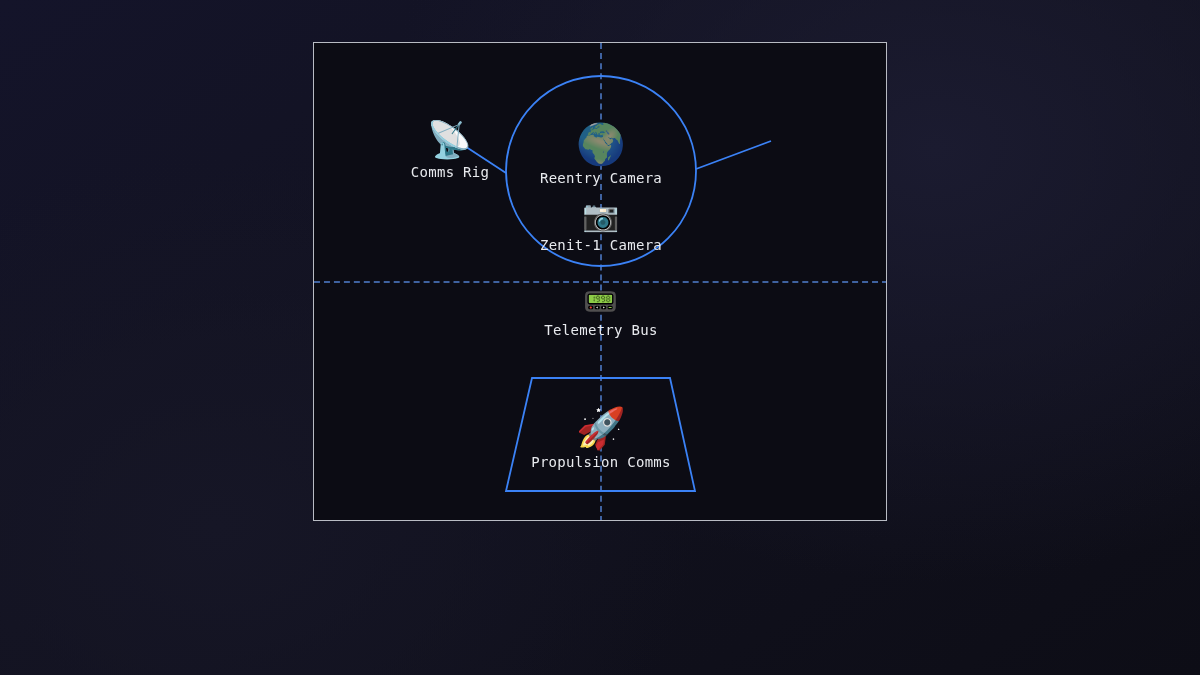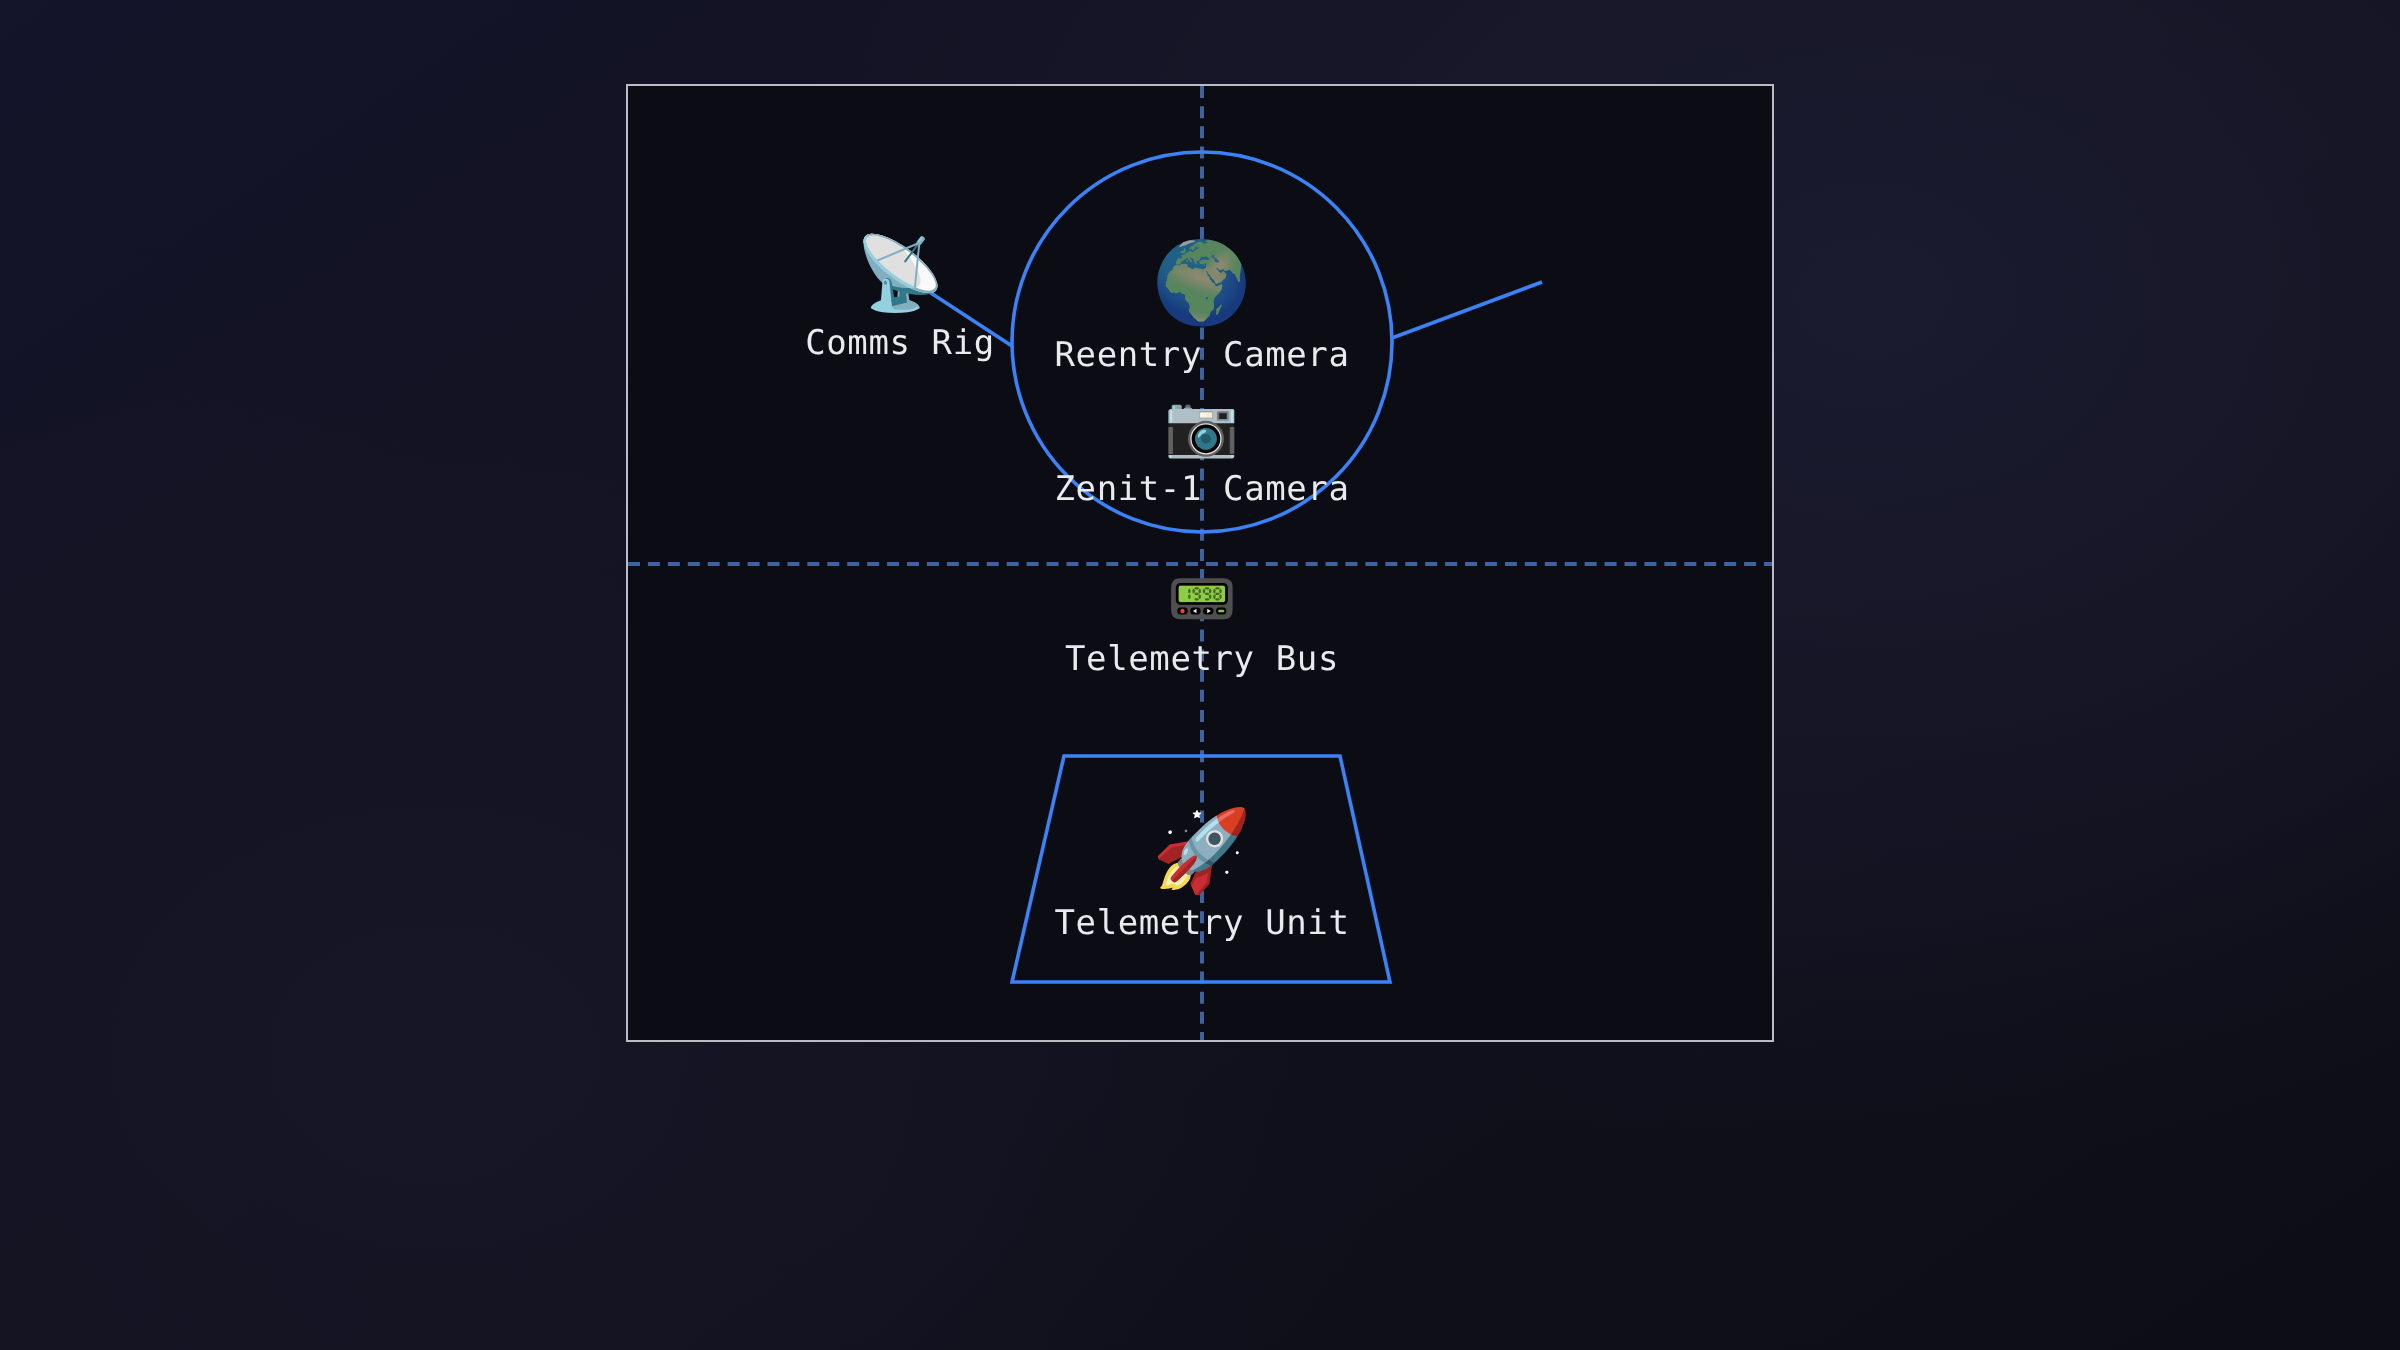--- a/index.html
+++ b/index.html
@@ -45,21 +45,21 @@
   .node { position:absolute; transform:translate(-50%,-50%); text-align:center; }
   .node .glyph {
     display:block; line-height:1;
     font-family:"DejaVu Sans", sans-serif;
     text-align:center;
   }
   .node .label {
     display:block;
     margin-top:6px;
     font-family:"DejaVu Sans Mono", monospace;
-    font-size:17px;
+    font-size:14px;
     color:#e8eaee;
     white-space:nowrap;
     letter-spacing:0.3px;
   }
 
   #node-comms   { left:136px; top:108px; }
   #node-comms .glyph { font-size:36px; }
   #node-capsule { left:287px; top:112px; }
   #node-capsule .glyph { font-size:40px; filter:brightness(.62) saturate(.75); }
   #node-camera  { left:287px; top:184px; }
@@ -105,21 +105,21 @@
         <span class="label">Zenit-1 Camera</span>
       </div>
 
       <div class="node" id="node-telem">
         <span class="glyph">📟</span>
         <span class="label">Telemetry Bus</span>
       </div>
 
       <div class="node" id="node-prop">
         <span class="glyph">🚀</span>
-        <span class="label">Telemetry Unit</span>
+        <span class="label">Propulsion Comms</span>
       </div>
 
     </div>
   </div>
 
   <div class="footer">
     
 
     
 

